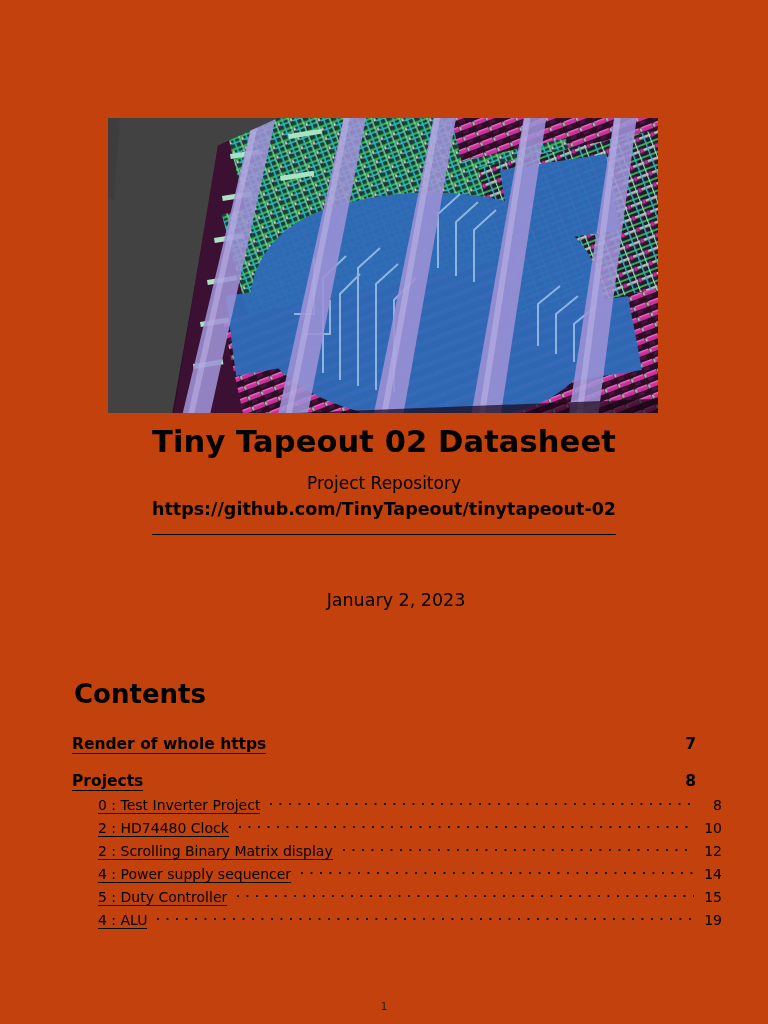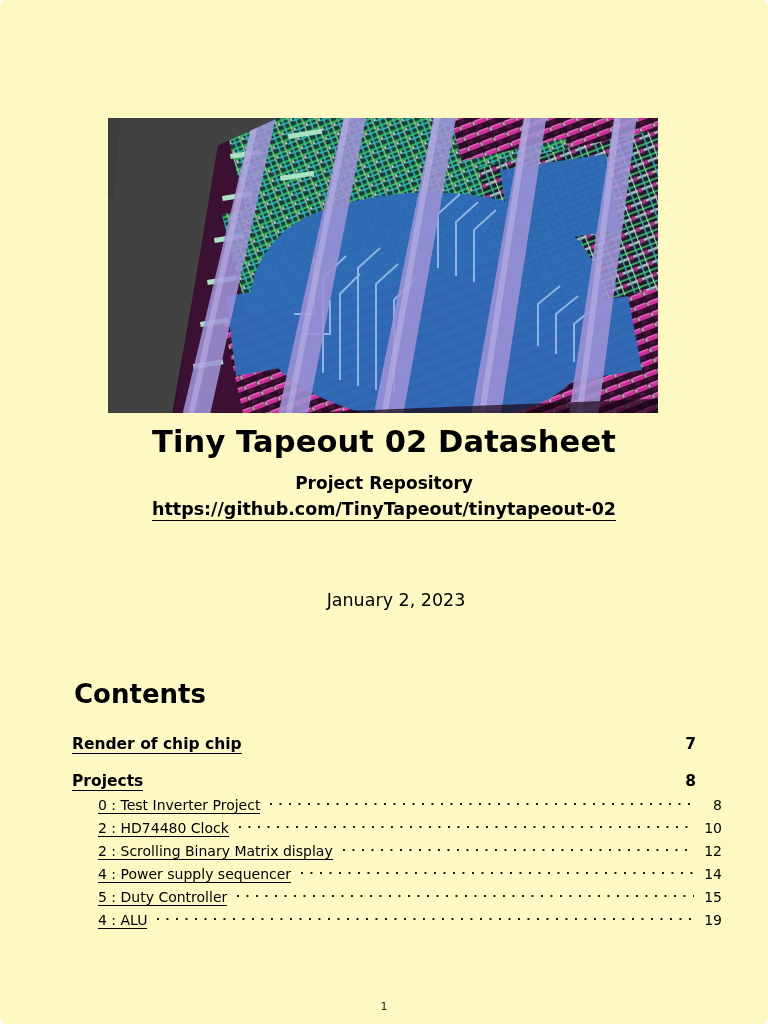--- a/index.html
+++ b/index.html
@@ -12,22 +12,21 @@
     height: 1024px;
     position: relative;
     font-family: "DejaVu Sans", sans-serif;
     color: #000000;
     overflow: hidden;
   }
 
   .page {
     position: absolute;
     inset: 0;
-    background: #fef9c3;
-    border-radius: 7px;
+    background: #c2410c;
   }
 
   
   .chip-figure {
     position: absolute;
     left: 108px;
     top: 118px;
     width: 550px;
     height: 295px;
     overflow: hidden;
@@ -50,35 +49,35 @@
     font-family: "DejaVu Sans", sans-serif;
     font-weight: bold;
     font-size: 30.5px;
     letter-spacing: 0.1px;
     line-height: 1.15;
     margin: 0;
     color: #000;
   }
   .repo-label {
     font-family: "DejaVu Sans", sans-serif;
-    font-weight: bold;
+    font-weight: normal;
     font-size: 17px;
     margin: 14px 0 0 0;
     color: #000;
   }
   .repo-url {
     font-family: "DejaVu Sans", sans-serif;
     font-weight: bold;
     font-size: 17.5px;
     margin: 6px 0 0 0;
     color: #000;
     text-decoration: none;
     display: inline-block;
     border-bottom: 1.4px solid #000;
-    padding-bottom: 1px;
+    padding-bottom: 15px;
   }
 
   .doc-date {
     position: absolute;
     left: 0;
     right: 0;
     top: 590px;
     text-align: center;
     font-family: "DejaVu Sans", sans-serif;
     font-size: 17.5px;
@@ -330,21 +329,21 @@
     <p class="repo-label">Project Repository</p>
     <a class="repo-url" href="#">https://github.com/TinyTapeout/tinytapeout-02</a>
   </div>
 
   <div class="doc-date">January 2, 2023</div>
 
   <h2 class="contents-heading">Contents</h2>
 
   <div class="toc" id="toc">
       <div class="toc-row level-1">
-        <a class="toc-link" href="#">Render of chip chip</a>
+        <a class="toc-link" href="#">Render of whole https</a>
         <span class="toc-leader"></span>
         <span class="toc-page">7</span>
       </div>
       <div class="toc-row level-1">
         <a class="toc-link" href="#">Projects</a>
         <span class="toc-leader"></span>
         <span class="toc-page">8</span>
       </div>
       <div class="toc-row level-2">
         <a class="toc-link" href="#">0 : Test Inverter Project</a>

